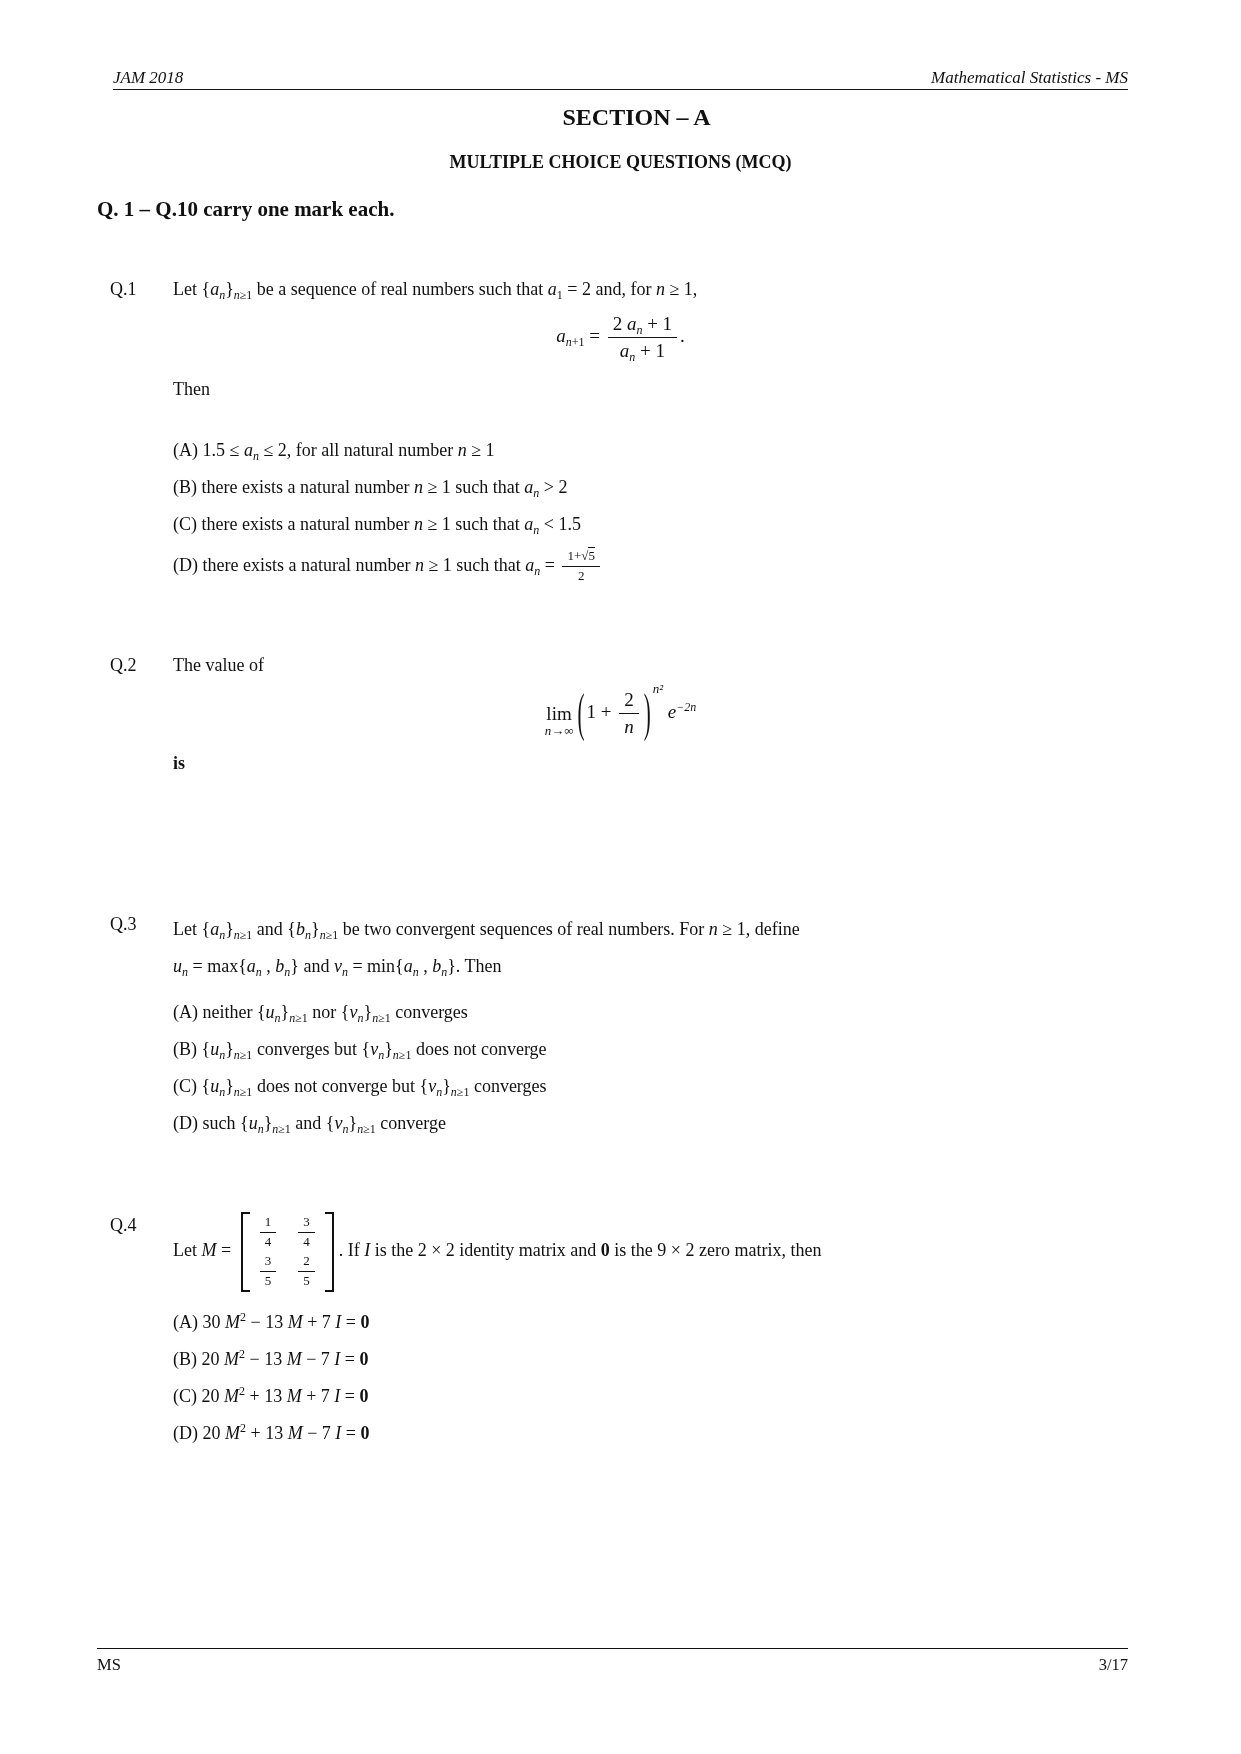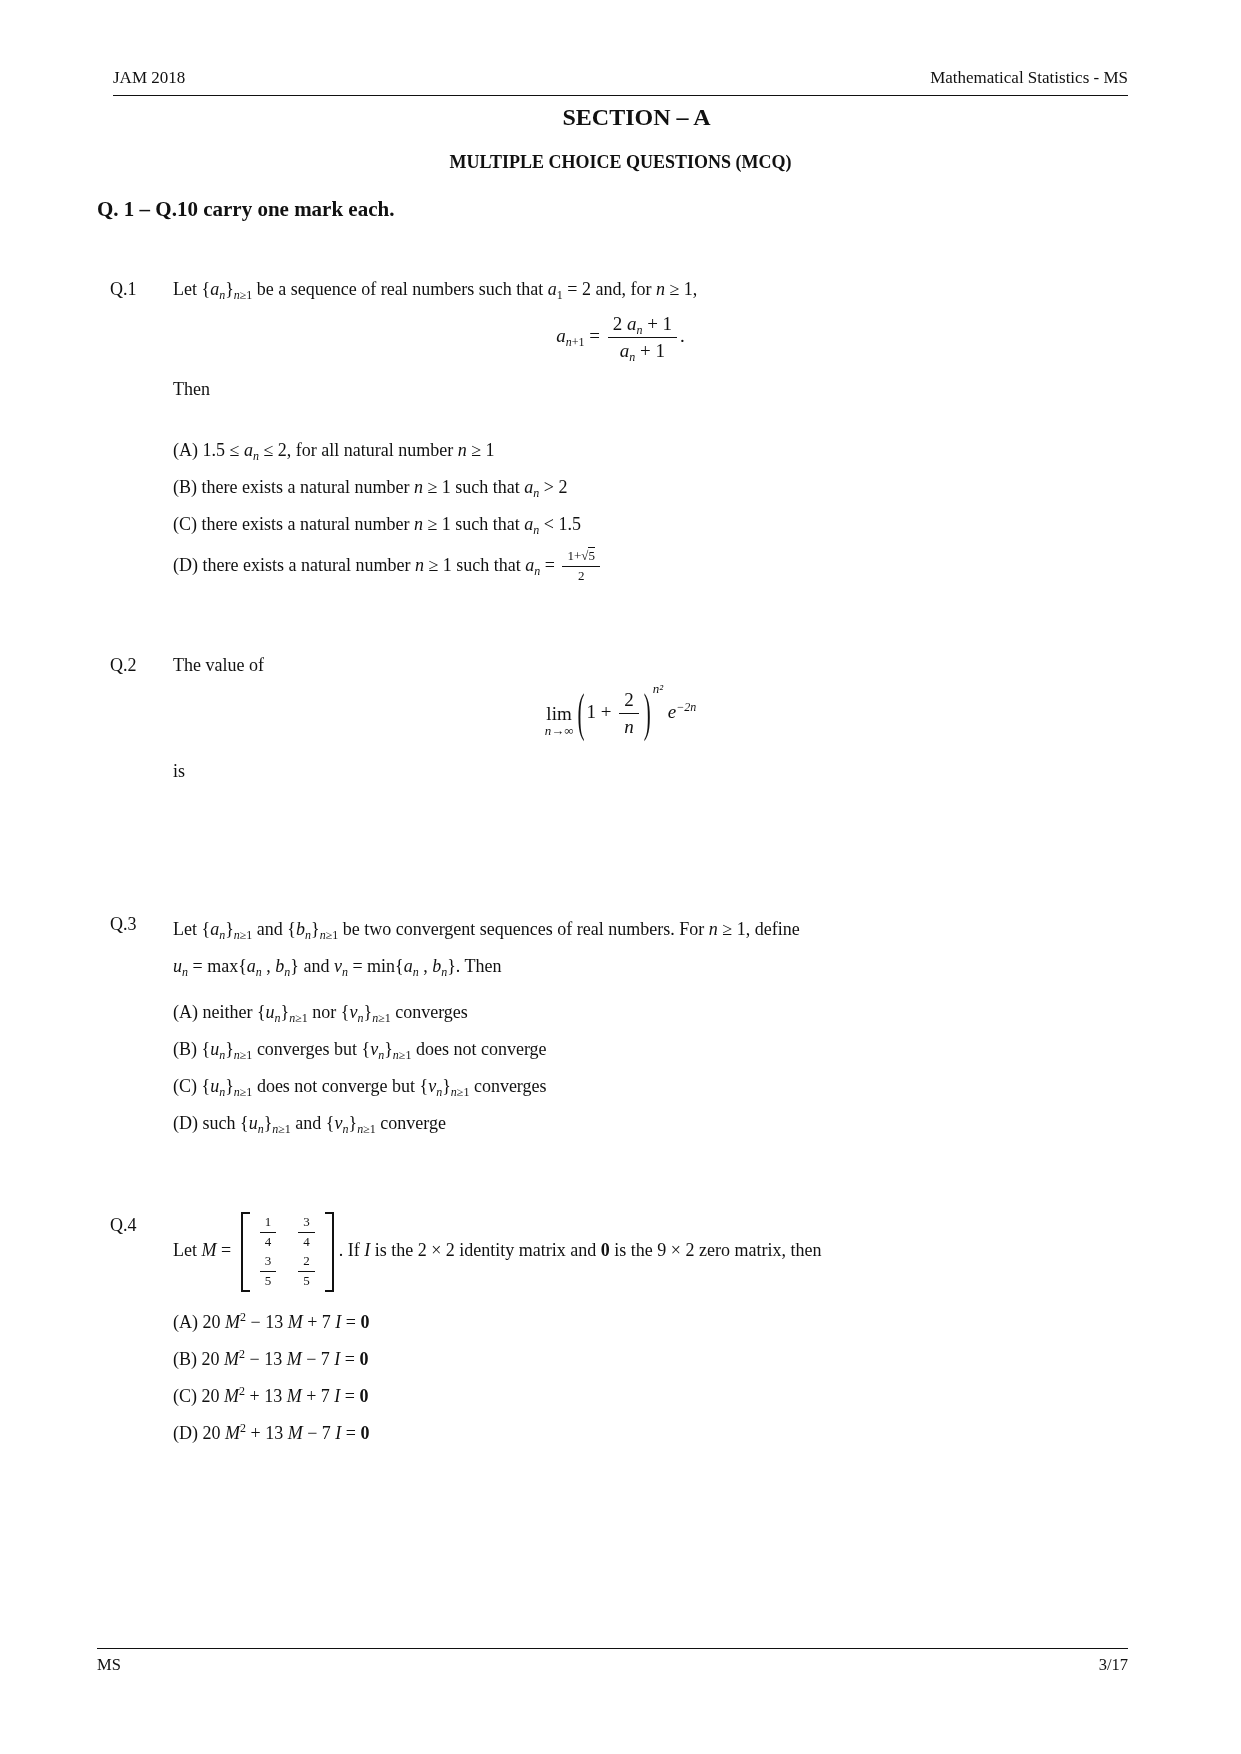--- a/index.html
+++ b/index.html
@@ -29,33 +29,33 @@
 
   .bp{display:inline-block;vertical-align:middle;transform:scaleY(2.5);font-size:21px;padding:0 2px;}
 
   .matrix{display:inline-flex;align-items:stretch;vertical-align:middle;margin:0 5px;}
   .mgrid{display:inline-grid;grid-template-columns:auto auto;column-gap:16px;row-gap:4px;padding:3px 3px;}
   .brk{width:7px;flex:none;align-self:stretch;}
   .brk.lb{border-left:2px solid #111;border-top:2px solid #111;border-bottom:2px solid #111;margin-right:4px;}
   .brk.rb{border-right:2px solid #111;border-top:2px solid #111;border-bottom:2px solid #111;margin-left:4px;}
 
   .header{position:absolute;left:113px;top:68px;width:1015px;display:flex;justify-content:space-between;
-          font-size:17px;border-bottom:1.8px solid #111;padding-bottom:7px;}
+          font-size:17px;border-bottom:1.8px solid #111;padding-bottom:1px;font-style:italic;}
   .section-title{position:absolute;top:104px;left:16px;width:100%;text-align:center;font-weight:bold;font-size:24px;}
   .mcq-title{position:absolute;top:152px;left:0;width:100%;text-align:center;font-weight:bold;font-size:18px;}
   .marks-note{position:absolute;top:197px;left:97px;font-weight:bold;font-size:21px;}
 
   .question{position:absolute;left:110px;width:1018px;display:flex;align-items:flex-start;}
   .q1{top:276px;} .q2{top:652px;} .q3{top:911px;} .q4{top:1212px;}
   .qlabel{width:63px;flex:none;font-size:18px;line-height:27px;}
   .qbody{flex:1;font-size:18px;line-height:27px;}
 
   .formula{text-align:center;font-size:19px;line-height:1.2;padding:10px 0 6px;margin-right:60px;}
   .then-label{margin-top:8px;}
-  .is-label{margin-top:14px;}
+  .is-label{margin-top:6px;font-weight:bold;}
   .options{margin-top:35px;}
   .opt{line-height:24px;margin-bottom:13px;}
   .optrow{display:flex;margin-top:28px;}
   .optrow .optcell{width:197px;}
   .q3 .qbody .intro-line{line-height:37px;}
   .q3 .options{margin-top:15px;}
   .q4 .options{margin-top:18px;}
 
   .footer{position:absolute;top:1648px;left:97px;width:1031px;border-top:1.8px solid #111;
           padding-top:6px;display:flex;justify-content:space-between;font-size:16.5px;}
@@ -131,21 +131,21 @@
                 <span class="den">5</span>
               </span>
               <span class="frac sm">
                 <span class="num">2</span>
                 <span class="den">5</span>
               </span>
             </span>
             <span class="brk rb"></span>
           </span><span>. If </span><span class="it">I</span><span> is the 2 × 2 identity matrix and </span><span class="bd">0</span><span> is the 9 × 2 zero matrix, then</span></div>
       <div class="options">
-        <div class="opt"><span>(A) 20 </span><span class="it">M</span><sup>2</sup><span> − 13 </span><span class="it">M</span><span> + 7 </span><span class="it">I</span><span> = </span><span class="bd">0</span></div>
+        <div class="opt"><span>(A) 30 </span><span class="it">M</span><sup>2</sup><span> − 13 </span><span class="it">M</span><span> + 7 </span><span class="it">I</span><span> = </span><span class="bd">0</span></div>
         <div class="opt"><span>(B) 20 </span><span class="it">M</span><sup>2</sup><span> − 13 </span><span class="it">M</span><span> − 7 </span><span class="it">I</span><span> = </span><span class="bd">0</span></div>
         <div class="opt"><span>(C) 20 </span><span class="it">M</span><sup>2</sup><span> + 13 </span><span class="it">M</span><span> + 7 </span><span class="it">I</span><span> = </span><span class="bd">0</span></div>
         <div class="opt"><span>(D) 20 </span><span class="it">M</span><sup>2</sup><span> + 13 </span><span class="it">M</span><span> − 7 </span><span class="it">I</span><span> = </span><span class="bd">0</span></div>
       </div>
     </div>
   </div>
 
   <div class="footer">
     <span>MS</span>
     <span>3/17</span>

